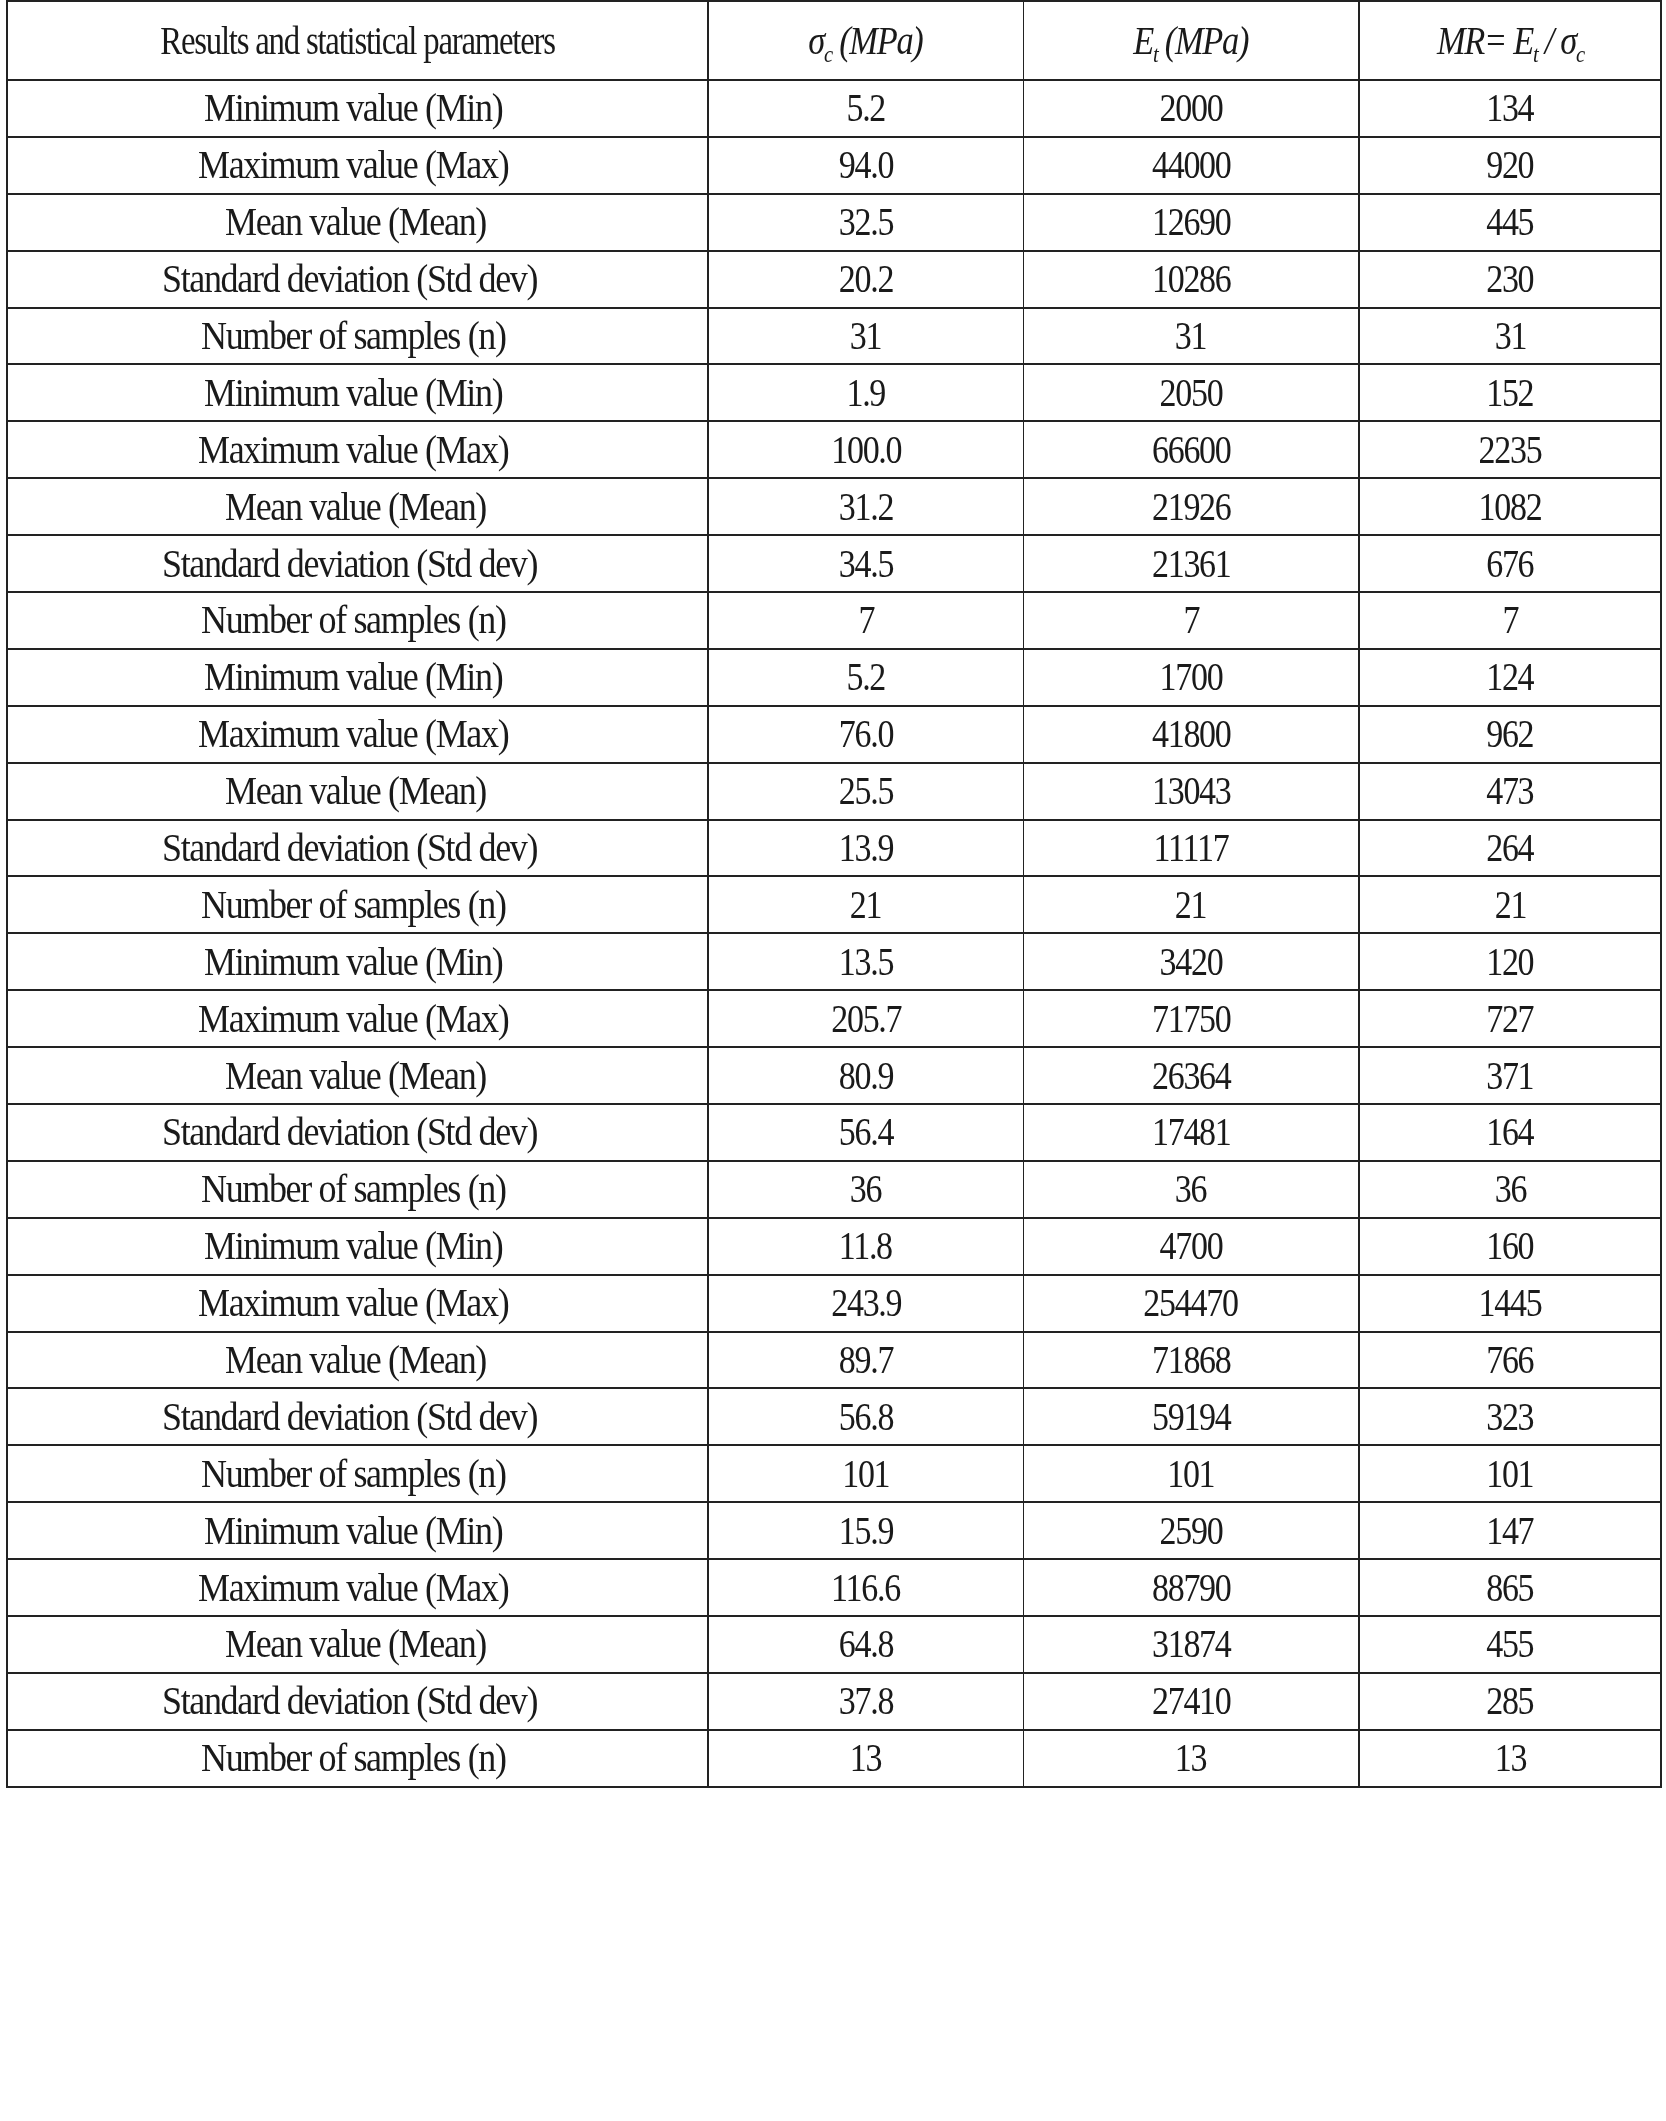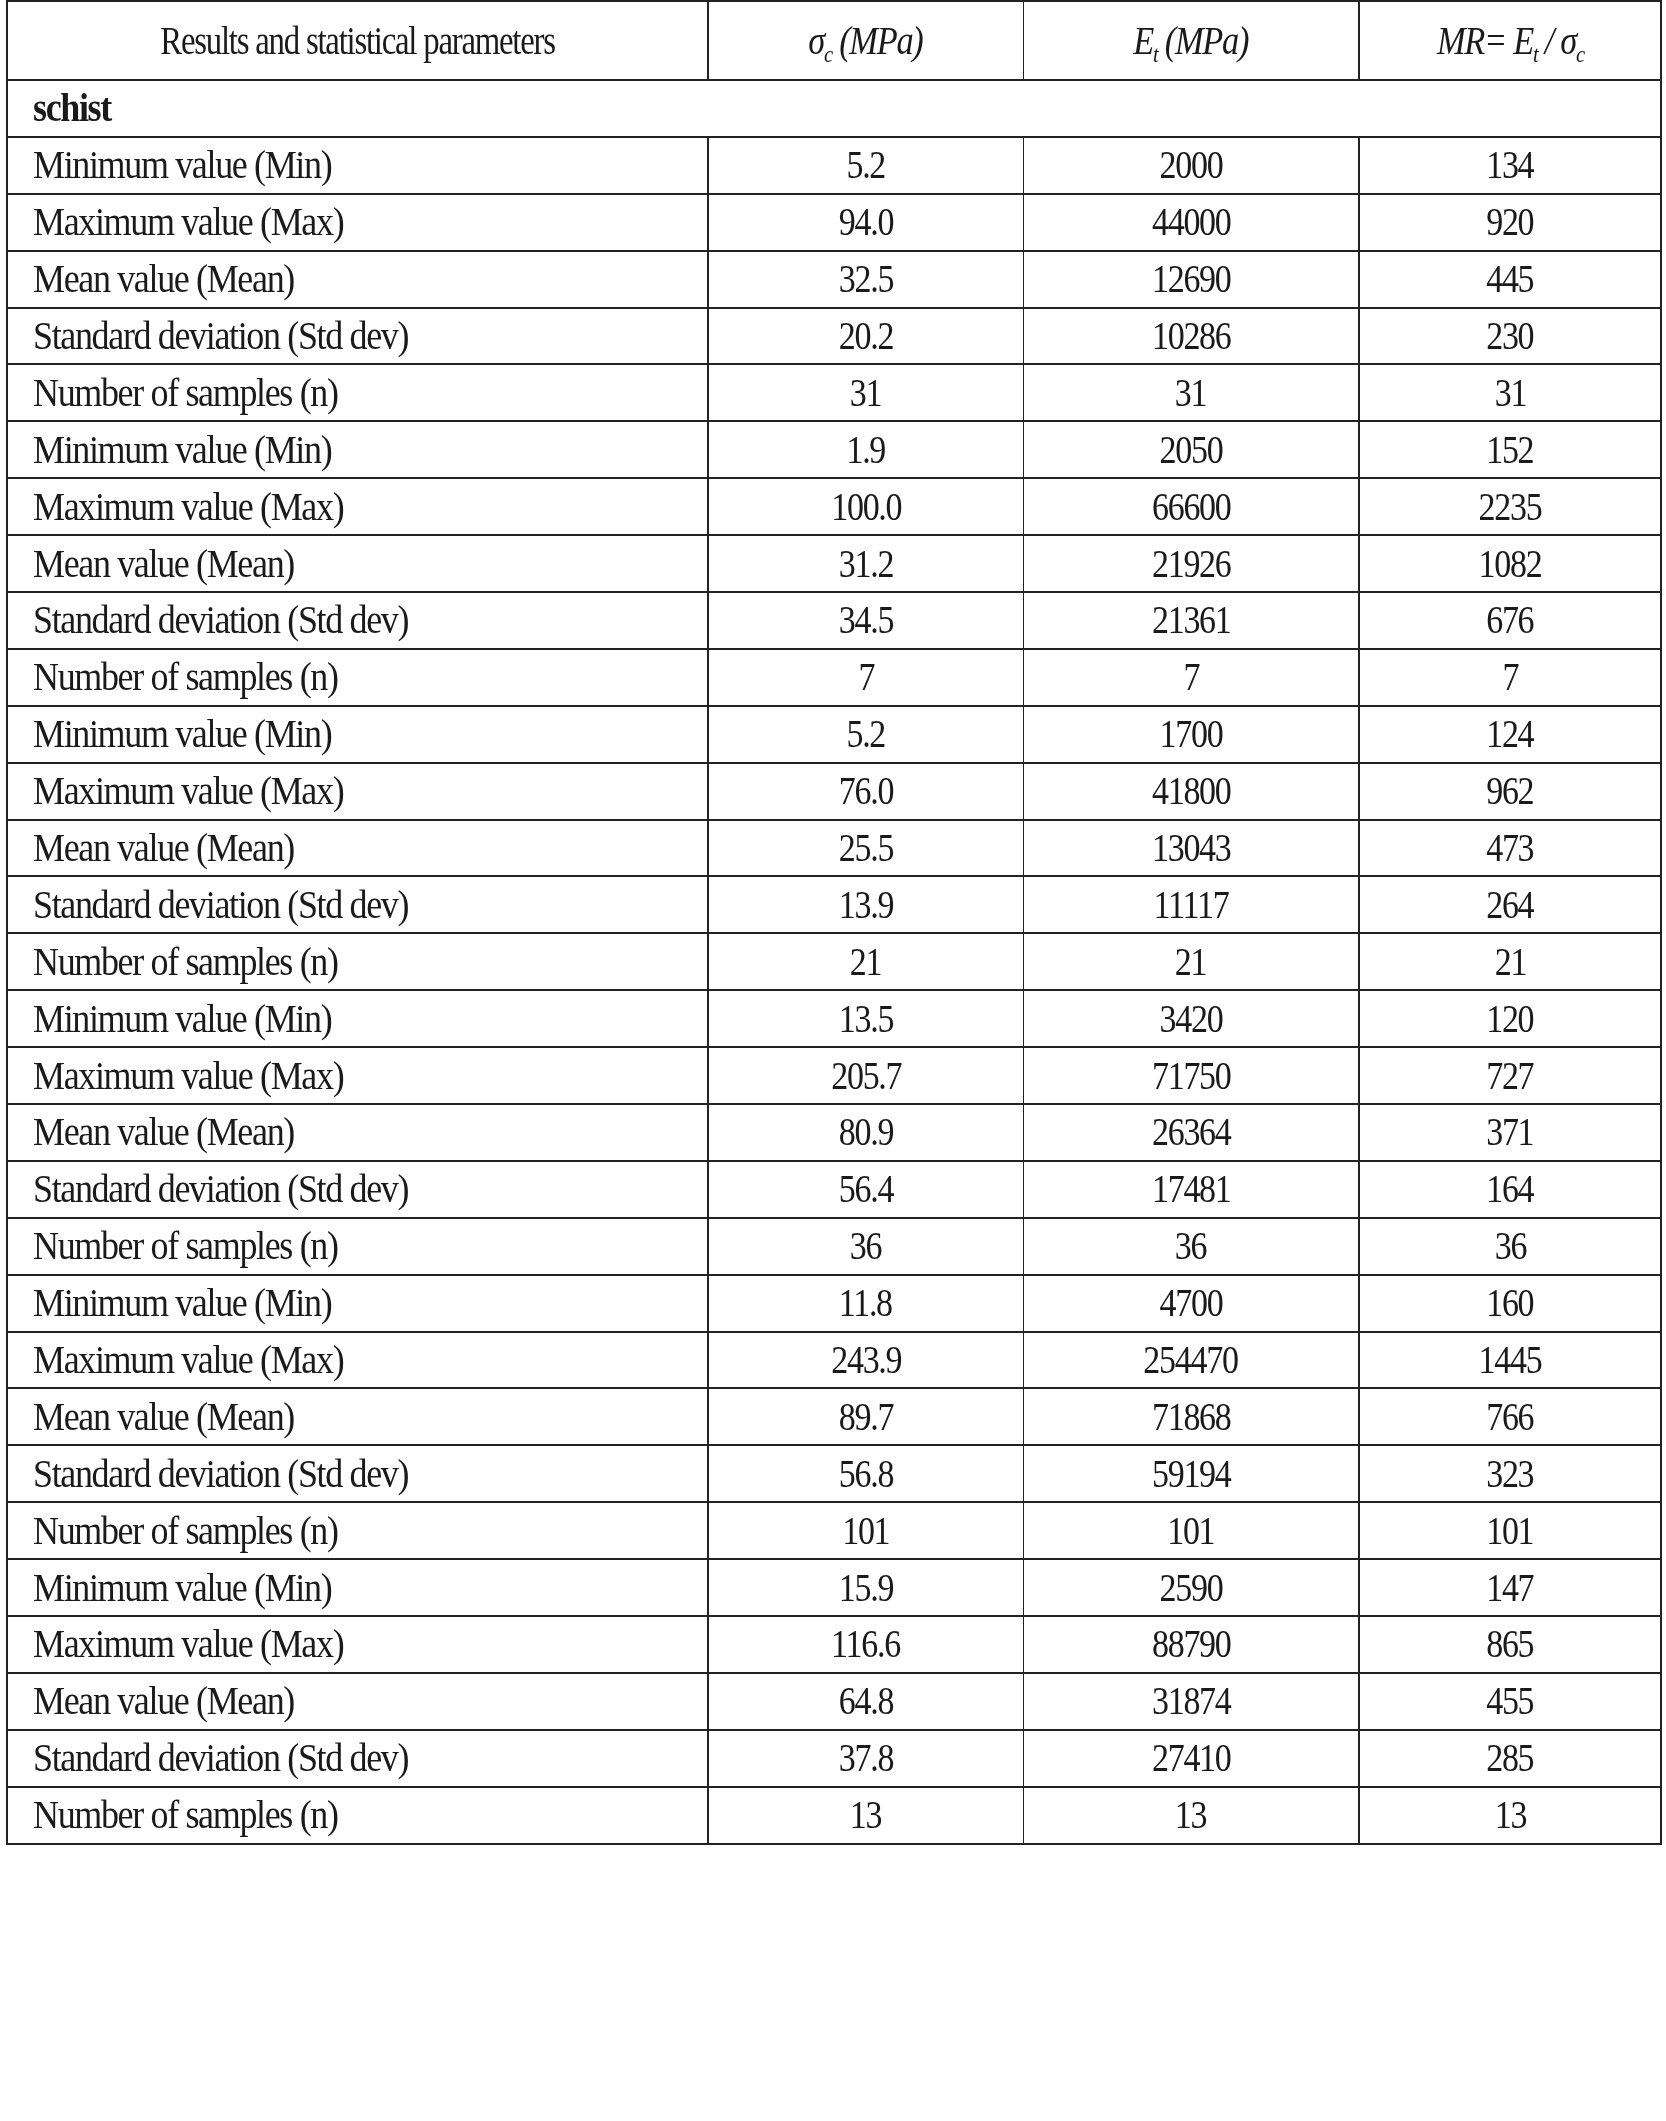--- a/index.html
+++ b/index.html
@@ -21,21 +21,21 @@
     padding: 0;
     height: 54.9px;
     font-size: 40px;
     line-height: 40px;
     letter-spacing: -1.5px;
   }
   th { height: 77px; font-weight: normal; font-size: 40px; text-align: center; }
   th.c-label { transform-origin: center; }
   th .cond, td .cond { display: inline-block; transform: scaleX(0.86); }
   th.c-label .cond { transform: scaleX(0.82); }
-  td.label { text-align: left; padding-left: 25px; text-decoration: underline; }
+  td.label { text-align: center; padding-left: 25px; text-decoration: underline; }
   td.label .cond { transform-origin: left center; transform: scaleX(0.9); }
   td.num { text-align: center; }
   td.num .cond { transform: scaleX(0.85); }
   tr.section td { font-weight: bold; text-align: left; padding-left: 25px; }
   tr.section td .cond { transform-origin: left center; transform: scaleX(0.9); }
   .it { font-style: italic; }
   sub { font-size: 60%; vertical-align: -0.35em; line-height: 0; }
   td.c1, td.c2, th.c1, th.c2 { border-left-width: 1.5px; border-right-width: 1.5px; }
 </style>
 </head>
@@ -50,23 +50,20 @@
   </colgroup>
   <thead>
     <tr>
       <th class="c-label"><span class="cond">Results and statistical parameters</span></th>
       <th class="c1"><span class="cond it"><span>σ</span><sub>c</sub><span> (MPa)</span></span></th>
       <th class="c2"><span class="cond it"><span>E</span><sub>t</sub><span> (MPa)</span></span></th>
       <th><span class="cond it"><span>MR= </span><span>E</span><sub>t</sub><span> / </span><span>σ</span><sub>c</sub></span></th>
     </tr>
   </thead>
   <tbody id="tbody">
-  <tr class="section">
-    <td colspan="4"><span class="cond">schist</span></td>
-  </tr>
 
   <tr>
     <td class="label"><span class="cond">Minimum value (Min)</span></td>
     <td class="num c1"><span class="cond">5.2</span></td>
     <td class="num c2"><span class="cond">2000</span></td>
     <td class="num"><span class="cond">134</span></td>
   </tr>
 
   <tr>
     <td class="label"><span class="cond">Maximum value (Max)</span></td>

